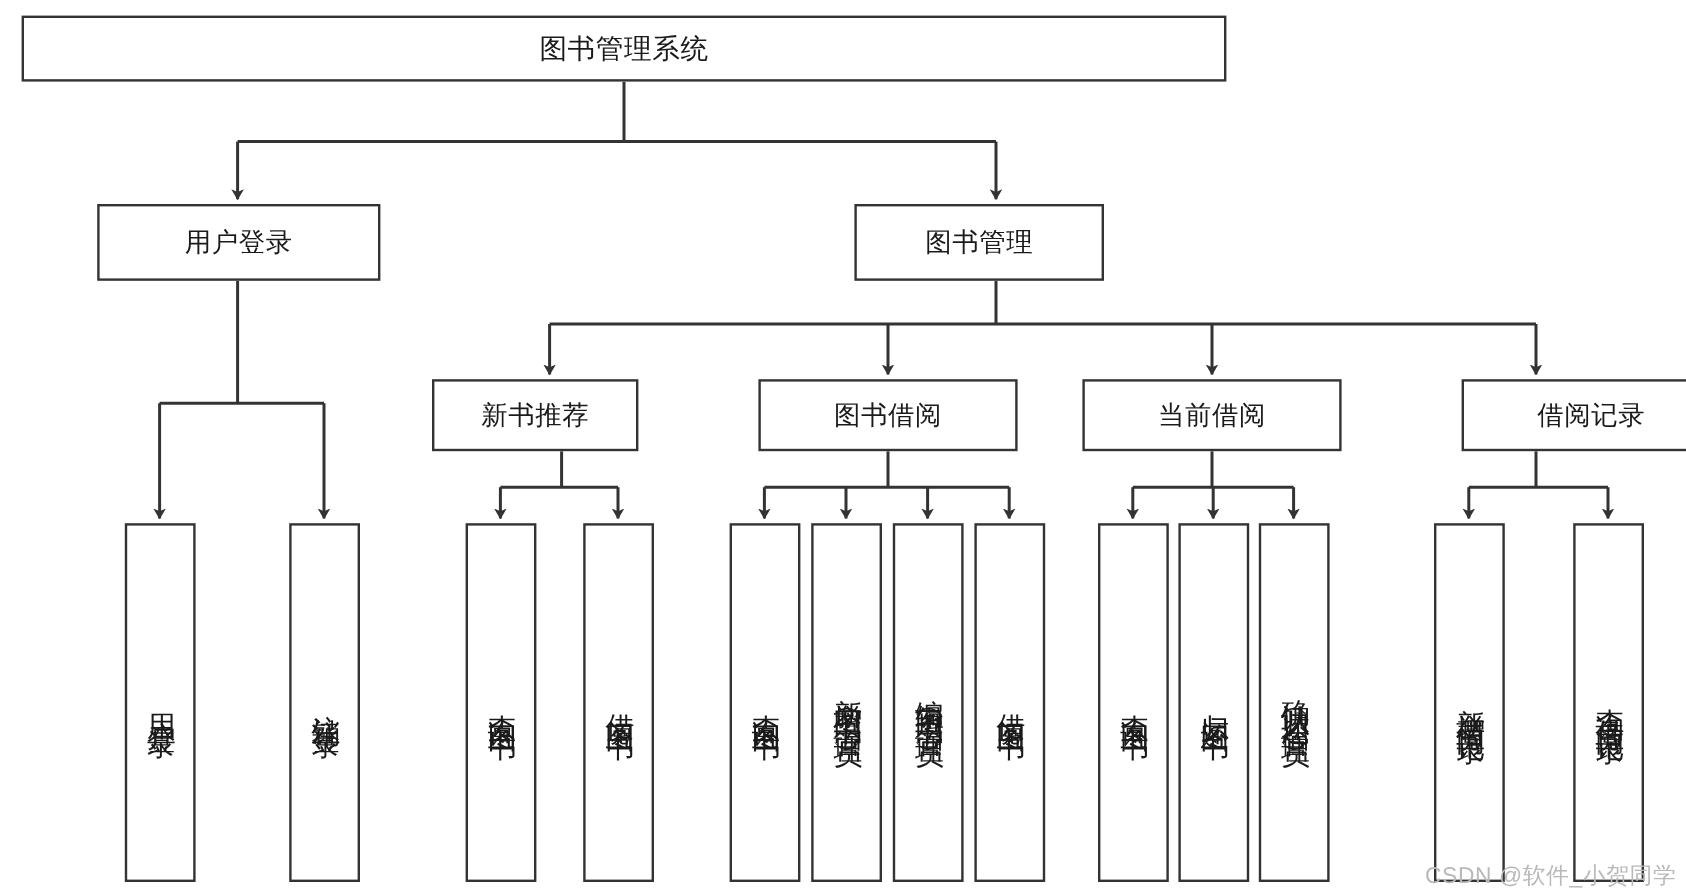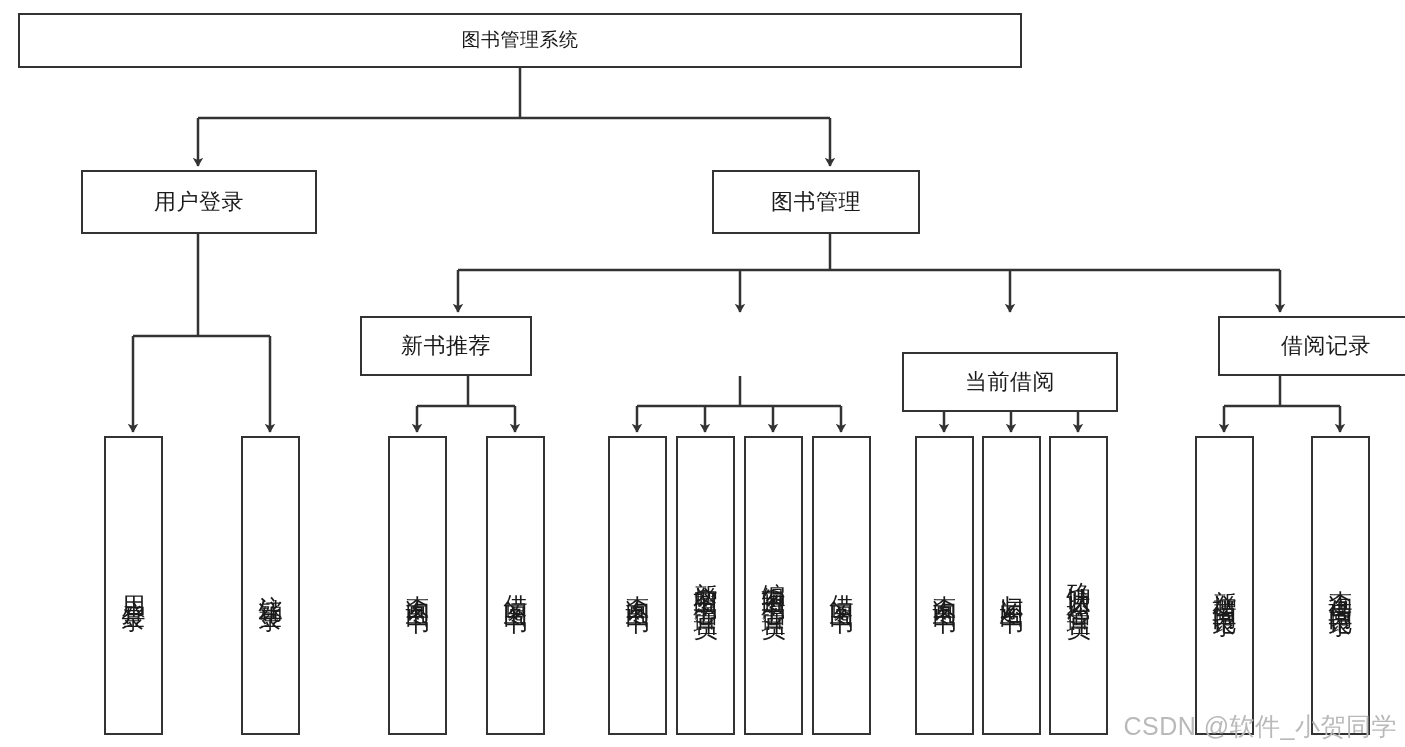--- a/index.html
+++ b/index.html
@@ -41,42 +41,42 @@
     text-align: center;
     line-height: 1.18;
     letter-spacing: 0.5px;
   }
   
   .node.horiz .lbl {
     font-size: 22px;
     white-space: nowrap;
   }
   .node.root .lbl {
-    font-size: 19px;
+    font-size: 23px;
   }
   
   .node.vert {
     align-items: center;
     justify-content: center;
     padding: 6px 0;
   }
   .node.vert .lbl {
     writing-mode: vertical-rl;
     text-orientation: upright;
     font-size: 24px;
     line-height: 1.0;
     letter-spacing: 5px;
     white-space: nowrap;
     max-height: 100%;
   }
   .watermark {
     position: absolute;
     right: 8px;
     bottom: 4px;
-    font-size: 25px;
+    font-size: 19px;
     color: #b9b9b9;
     letter-spacing: 0.5px;
     white-space: nowrap;
     z-index: 5;
   }
 </style>
 </head>
 <body>
 
 <div id="canvas">
@@ -138,21 +138,24 @@
   <div class="node horiz" style="left:81px; top:170px; width:236px; height:64px;">
     <span class="lbl">用户登录</span>
   </div>
   <div class="node horiz" style="left:712px; top:170px; width:208px; height:64px;">
     <span class="lbl">图书管理</span>
   </div>
 
   <div class="node horiz" style="left:360px; top:316px; width:172px; height:60px;">
     <span class="lbl">新书推荐</span>
   </div>
-  <div class="node horiz" style="left:902px; top:316px; width:216px; height:60px;margin-top:36px;">
+  <div class="node horiz" style="left:632px; top:316px; width:216px; height:60px;">
+    <span class="lbl">图书借阅</span>
+  </div>
+  <div class="node horiz" style="left:902px; top:316px; width:216px; height:60px;">
     <span class="lbl">当前借阅</span>
   </div>
   <div class="node horiz" style="left:1218px; top:316px; width:216px; height:60px;">
     <span class="lbl">借阅记录</span>
   </div>
 
   <div class="node vert" style="left:104px; top:436px; width:59px; height:299px;">
     <span class="lbl">用户登录</span>
   </div>
   <div class="node vert" style="left:241px; top:436px; width:59px; height:299px;">

